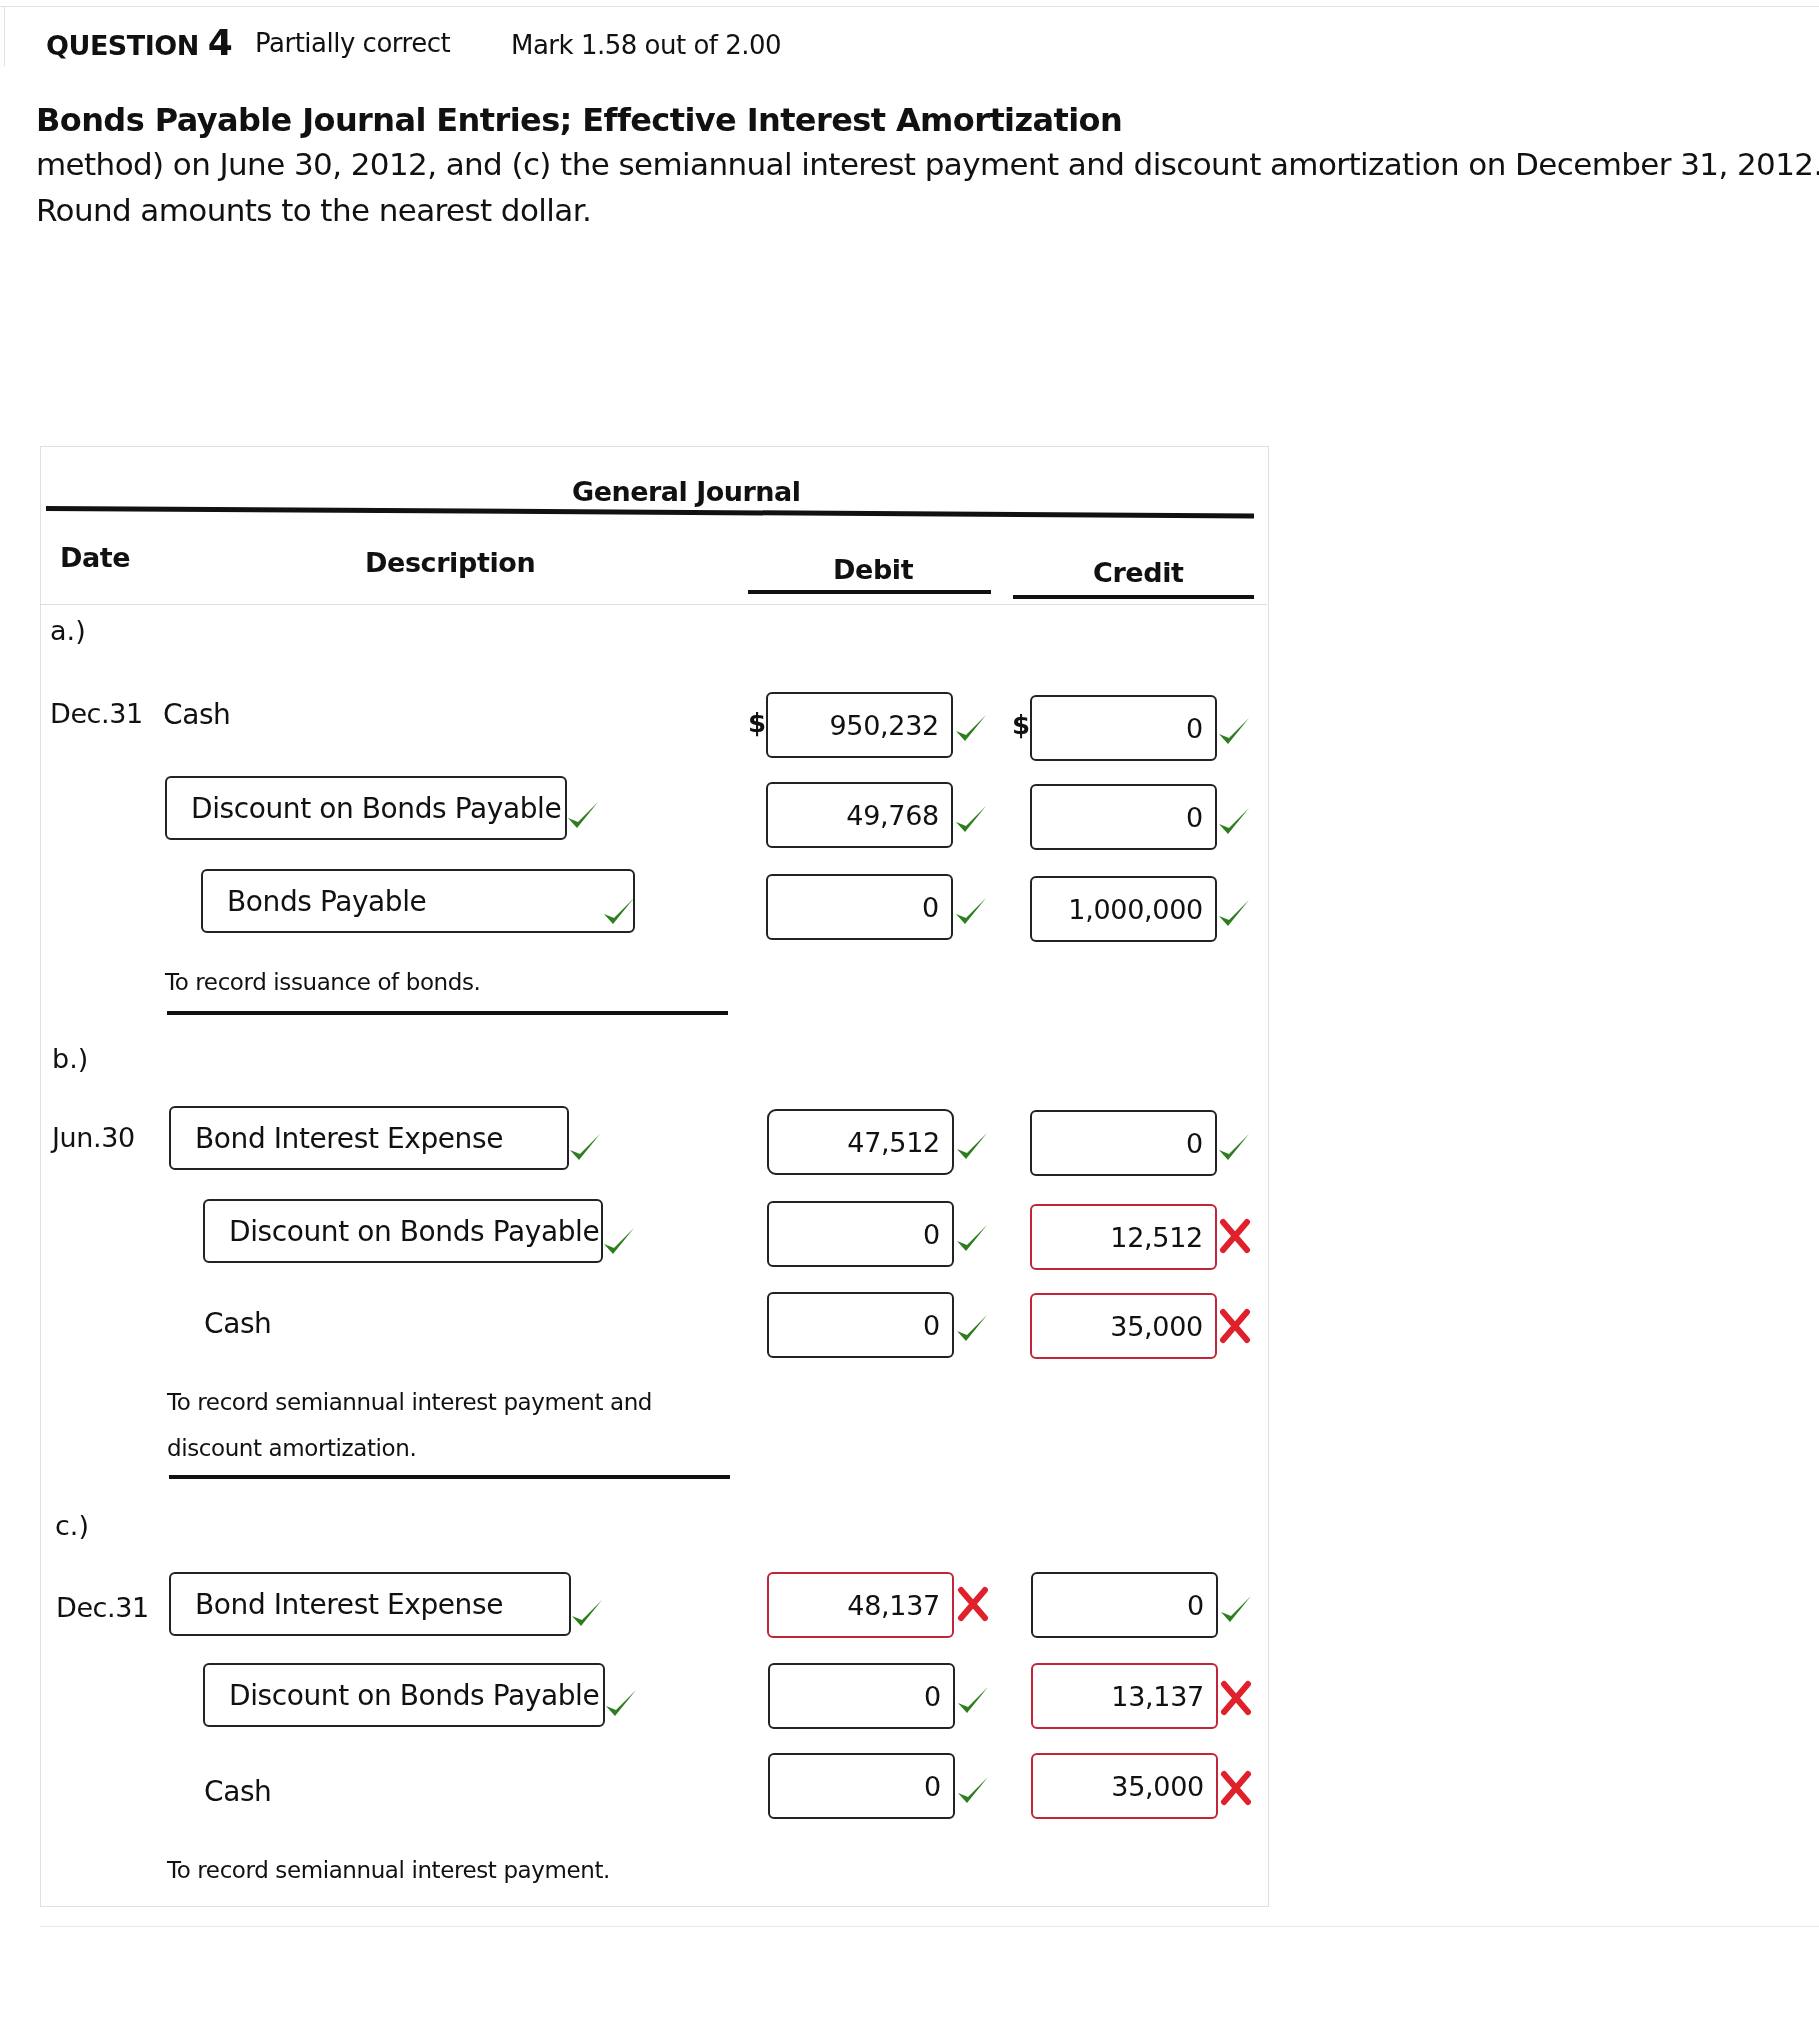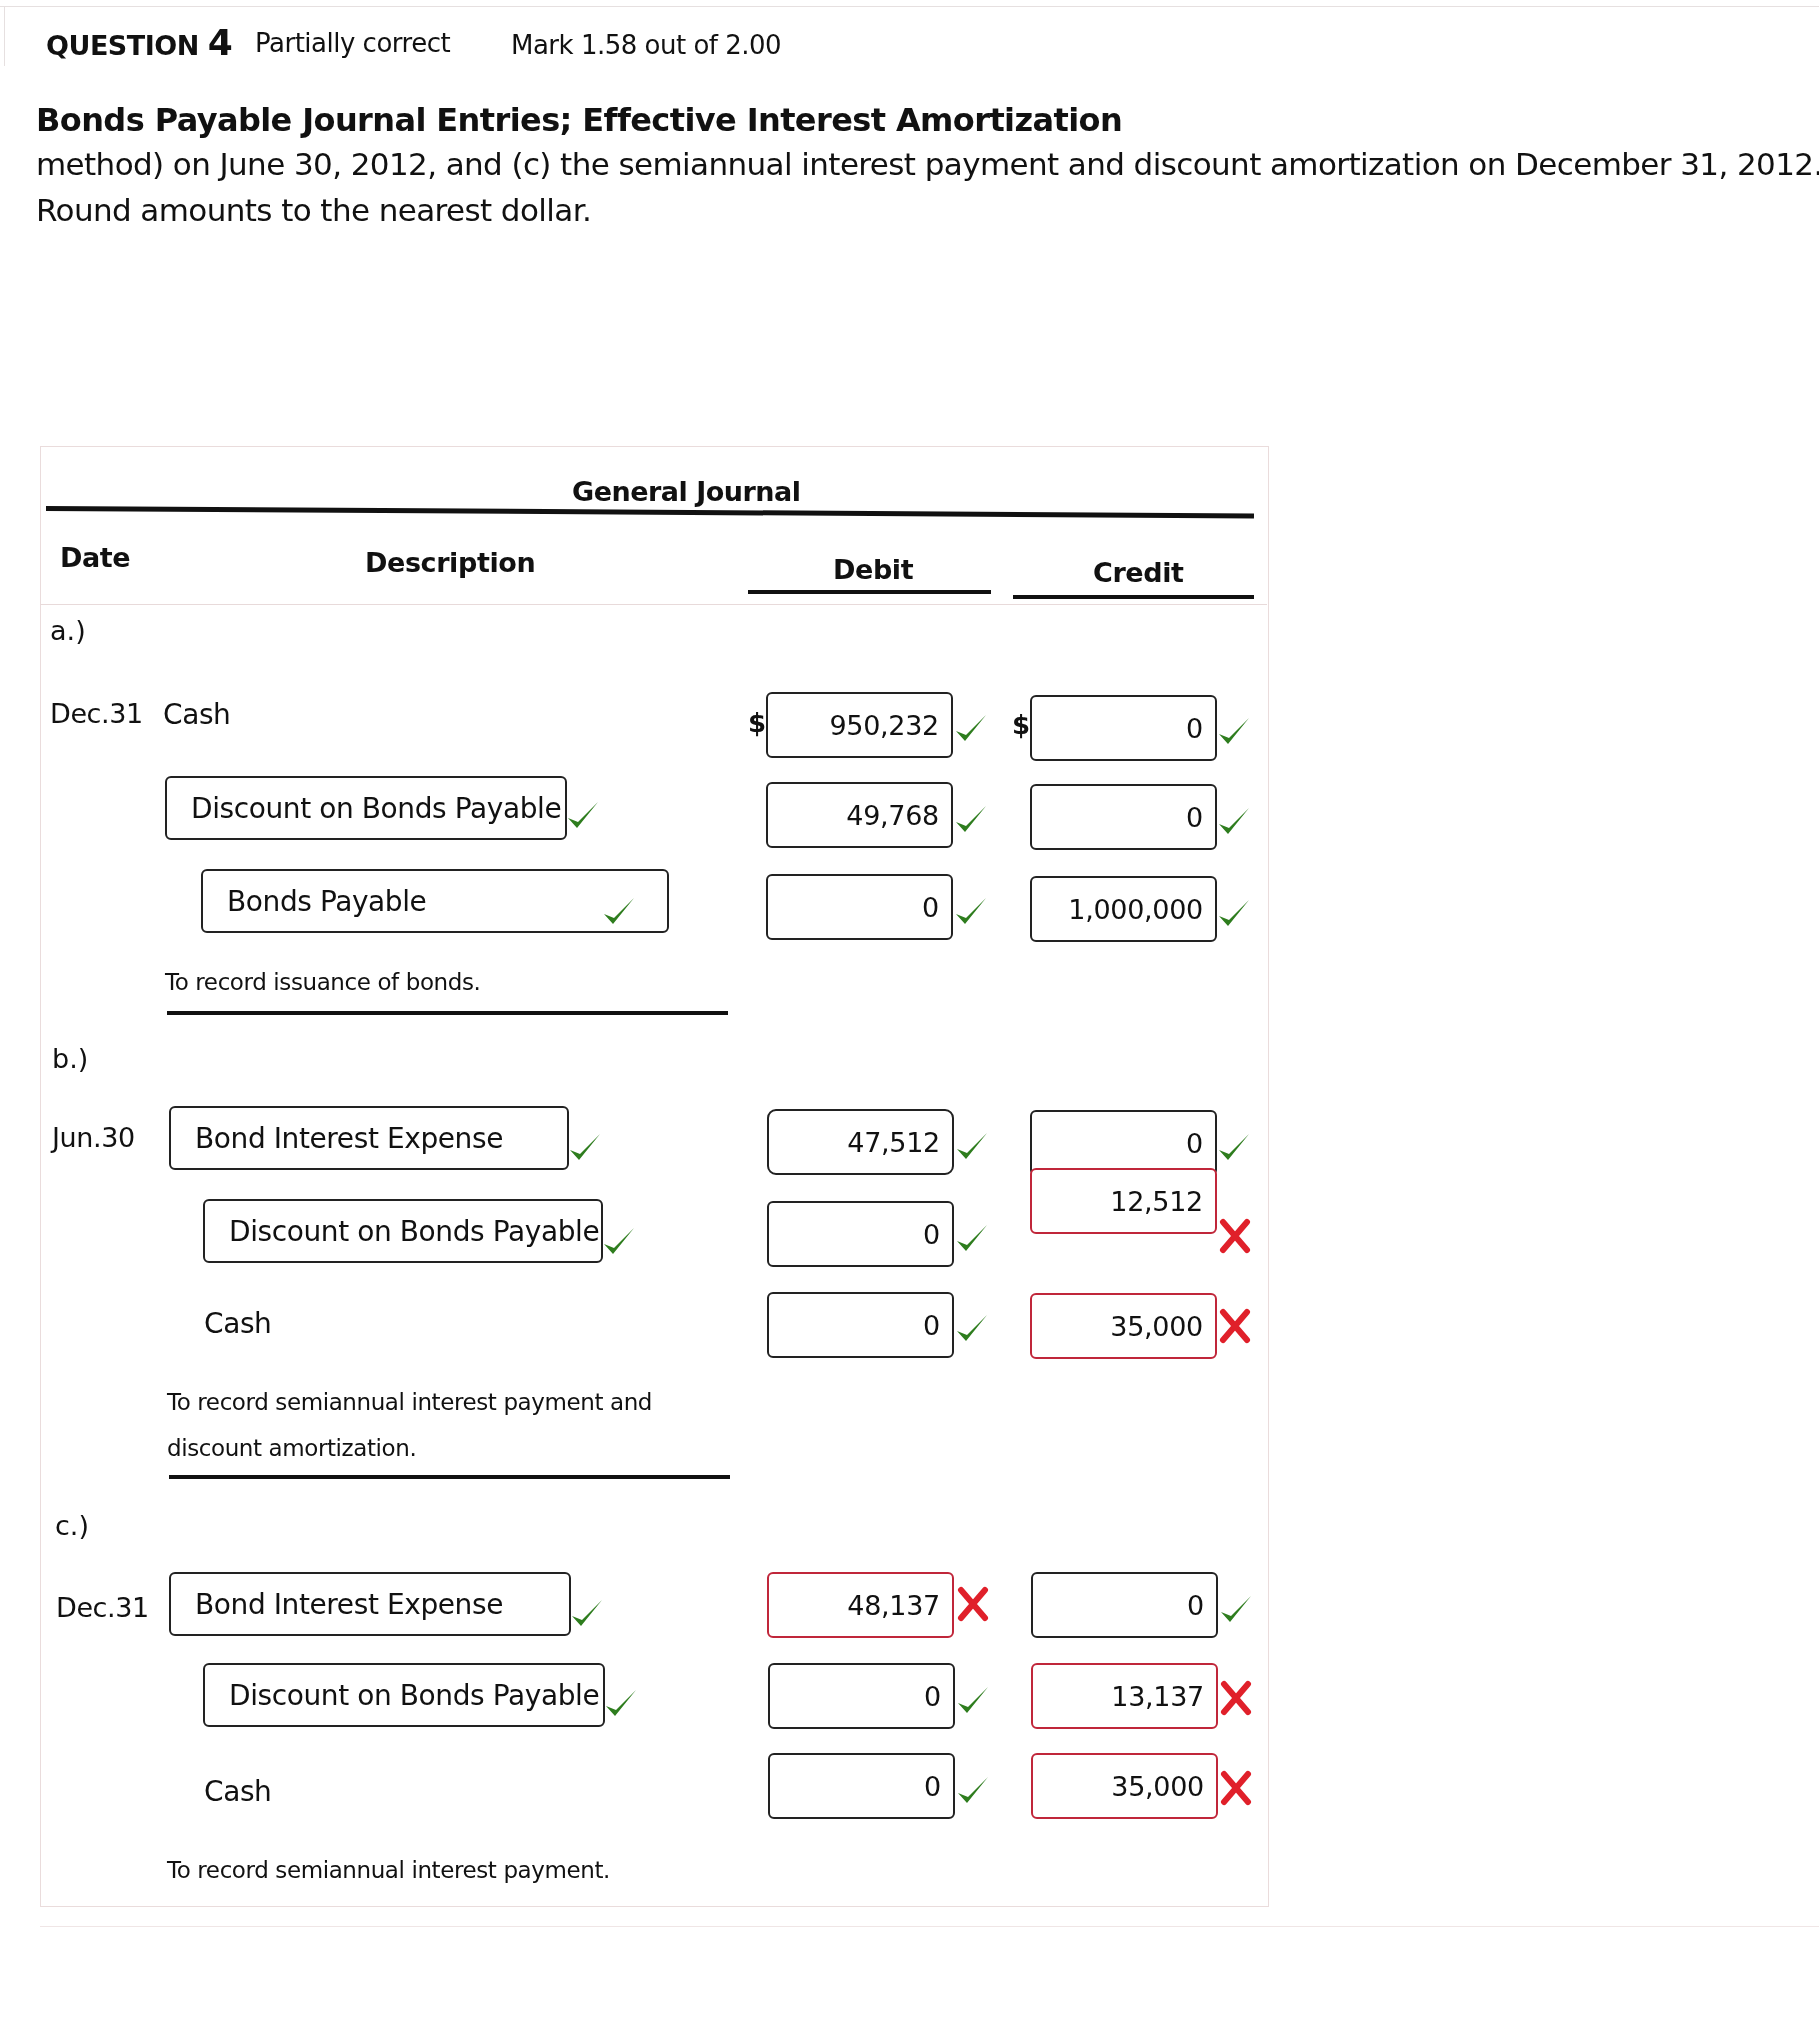--- a/index.html
+++ b/index.html
@@ -105,21 +105,21 @@
   </svg>
 <div class="amt-box" style="left:766px;top:782px;">49,768</div>
 <svg class="mark" style="left:953px;top:800px;" viewBox="0 0 36 40">
     <path d="M3 22 L12 32 L33 6 L13 26 Z" fill="#2e7d1e"></path>
   </svg>
 <div class="amt-box" style="left:1030px;top:784px;">0</div>
 <svg class="mark" style="left:1216px;top:802px;" viewBox="0 0 36 40">
     <path d="M3 22 L12 32 L33 6 L13 26 Z" fill="#2e7d1e"></path>
   </svg>
 
-<div class="acct-box" style="left:201px;top:869px;width:468px;text-align:right;">Bonds Payable</div>
+<div class="acct-box" style="left:201px;top:869px;width:434px;text-align:right;">Bonds Payable</div>
 <svg class="mark" style="left:601px;top:892px;" viewBox="0 0 36 40">
     <path d="M3 22 L12 32 L33 6 L13 26 Z" fill="#2e7d1e"></path>
   </svg>
 <div class="amt-box" style="left:766px;top:874px;">0</div>
 <svg class="mark" style="left:953px;top:892px;" viewBox="0 0 36 40">
     <path d="M3 22 L12 32 L33 6 L13 26 Z" fill="#2e7d1e"></path>
   </svg>
 <div class="amt-box" style="left:1030px;top:876px;padding-left:6px;">1,000,000</div>
 <svg class="mark" style="left:1216px;top:894px;" viewBox="0 0 36 40">
     <path d="M3 22 L12 32 L33 6 L13 26 Z" fill="#2e7d1e"></path>
@@ -145,21 +145,21 @@
   </svg>
 
 <div class="acct-box" style="left:203px;top:1199px;width:400px;">Discount on Bonds Payable</div>
 <svg class="mark" style="left:601px;top:1222px;" viewBox="0 0 36 40">
     <path d="M3 22 L12 32 L33 6 L13 26 Z" fill="#2e7d1e"></path>
   </svg>
 <div class="amt-box" style="left:767px;top:1201px;">0</div>
 <svg class="mark" style="left:954px;top:1219px;" viewBox="0 0 36 40">
     <path d="M3 22 L12 32 L33 6 L13 26 Z" fill="#2e7d1e"></path>
   </svg>
-<div class="amt-box wrong" style="left:1030px;top:1168px;text-align:center;">12,512</div>
+<div class="amt-box wrong" style="left:1030px;top:1204px;text-align:center;">12,512</div>
 <svg class="mark" style="left:1217px;top:1216px;" viewBox="0 0 36 40">
     <path d="M6 6 L30 34 M30 6 L6 34" stroke="#e0202a" stroke-width="6" stroke-linecap="round"></path>
   </svg>
 
 <div class="abs desc-text" style="left:204px;top:1307px;">Cash</div>
 <div class="amt-box" style="left:767px;top:1292px;">0</div>
 <svg class="mark" style="left:954px;top:1309px;" viewBox="0 0 36 40">
     <path d="M3 22 L12 32 L33 6 L13 26 Z" fill="#2e7d1e"></path>
   </svg>
 <div class="amt-box wrong" style="left:1030px;top:1293px;">35,000</div>

